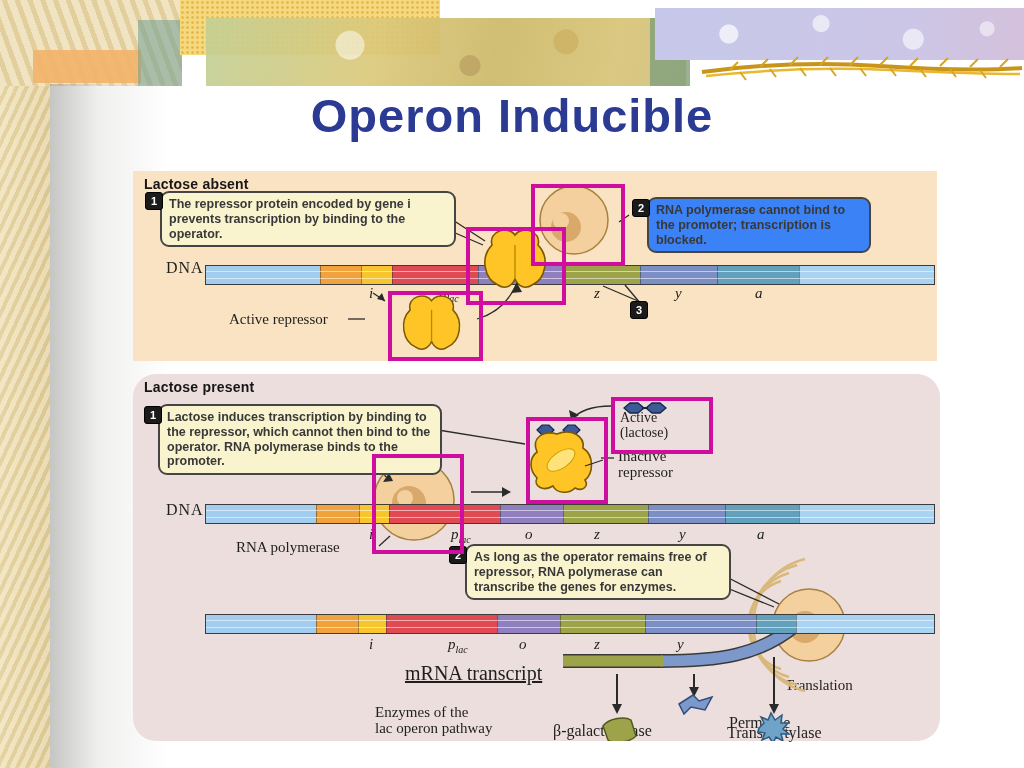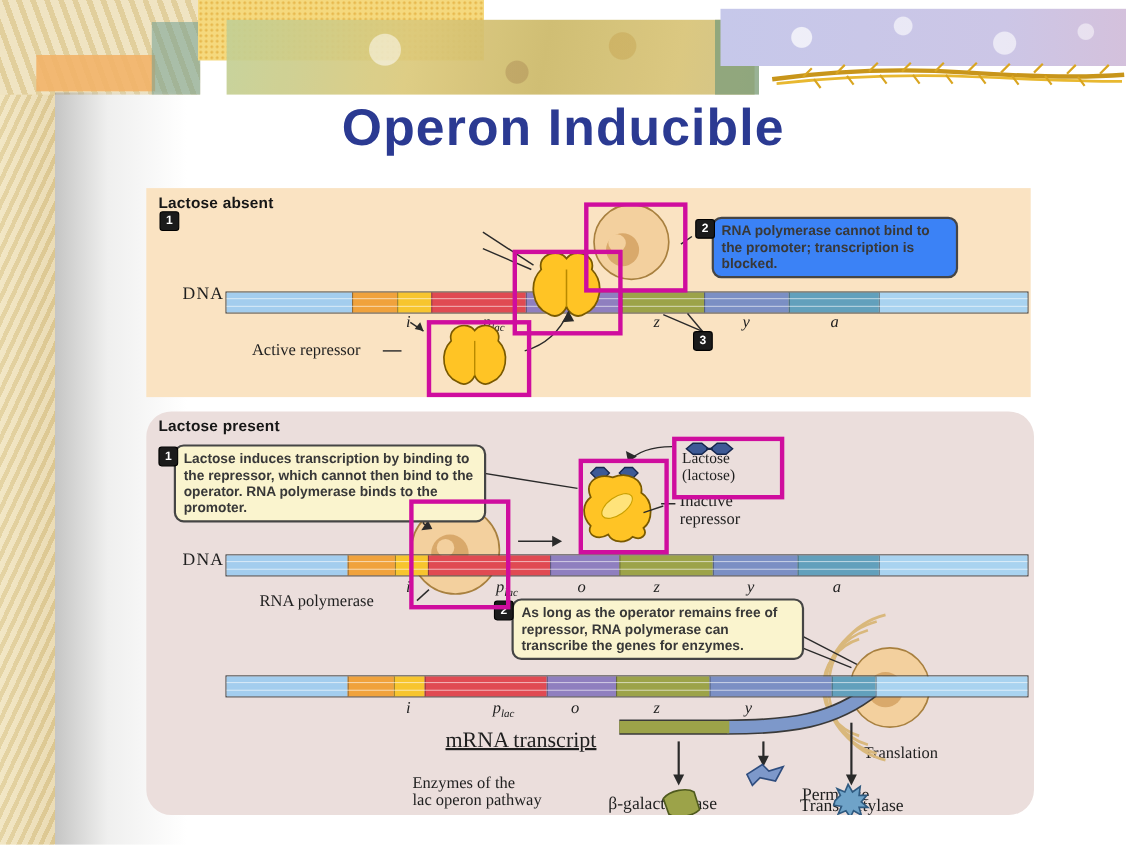--- a/index.html
+++ b/index.html
@@ -135,20 +135,21 @@
       <g fill="#2a2a2a">
         <polygon points="252,130 244,128 249,122"></polygon>
         <polygon points="384,112 378,122 389,121"></polygon>
       </g>
     </svg>
 
     <div class="hbox" style="left: 398px; top: 13px; width: 86px; height: 74px; border-color: rgb(207, 13, 158);"></div>
     <div class="hbox" style="left: 333px; top: 56px; width: 92px; height: 70px; border-color: rgb(207, 13, 158);"></div>
     <div class="hbox" style="left: 255px; top: 120px; width: 87px; height: 62px; border-color: rgb(207, 13, 158);"></div>
 
+    <div class="callout" style="left: 27px; top: 20px; width: 278px; background: rgb(250, 244, 206);">The repressor protein encoded by gene i prevents transcription by binding to the operator.</div>
     <div class="badge" style="left: 12px; top: 21px; background: rgb(27, 27, 27);">1</div>
 
     <div class="callout" style="left: 514px; top: 26px; width: 206px; background: #3b82f6;">RNA polymerase cannot bind to the promoter; transcription is blocked.</div>
     <div class="badge" style="left: 499px; top: 28px; background: rgb(27, 27, 27);">2</div>
 
     <div class="badge" style="left: 497px; top: 130px; background: rgb(27, 27, 27);">3</div>
   </div>
 
   <div class="panel" id="panel-present" style="background: rgb(235, 222, 220); border-radius: 23px;">
 
@@ -254,21 +255,21 @@
 
       <path d="M470 352 C476 344 492 342 498 346 L503 362 C496 369 480 370 475 366 Z" fill="#9ca349" stroke="#4f5a1e" stroke-width="1.5"></path>
       <path d="M546 330 L560 321 L566 327 L579 323 L572 336 L558 333 L551 340 Z" fill="#7d98ca" stroke="#2f4d7e" stroke-width="1.5"></path>
       <path d="M626 354 L631 349 L628 343 L635 346 L638 339 L642 346 L649 341 L648 349 L655 349 L650 355 L656 360 L648 360 L650 367 L643 363 L640 369 L636 363 L629 366 L632 359 L625 358 Z" fill="#6fa3c8" stroke="#2f5a80" stroke-width="1.5"></path>
     </svg>
 
     <div class="hbox" style="left: 478px; top: 23px; width: 94px; height: 49px; border-color: rgb(207, 13, 158);"></div>
     <div class="hbox" style="left: 393px; top: 43px; width: 74px; height: 79px; border-color: rgb(207, 13, 158);"></div>
     <div class="hbox" style="left: 239px; top: 80px; width: 84px; height: 92px; border-color: rgb(207, 13, 158);"></div>
 
-    <div class="lbl serif" style="left:487px;top:36px;font-size:14px;z-index:9;">Lactose</div>
+    <div class="lbl serif" style="left:487px;top:36px;font-size:14px;z-index:9;">Active</div>
     <div class="lbl serif" style="left:487px;top:51px;font-size:14px;z-index:9;">(lactose)</div>
     <div class="lbl serif" style="left:485px;top:74px;">Inactive</div>
     <div class="lbl serif" style="left:485px;top:90px;">repressor</div>
     <div class="lbl serif" style="left:272px;top:288px;font-size:20px;text-decoration:underline;">mRNA transcript</div>
     <div class="lbl serif" style="left:652px;top:303px;">Translation</div>
     <div class="lbl serif" style="left:242px;top:330px;">Enzymes of the</div>
     <div class="lbl serif" style="left:242px;top:346px;">lac operon pathway</div>
     <div class="lbl serif" style="left:420px;top:348px;font-size:16px;">β-galactosidase</div>
     <div class="lbl serif" style="left:548px;top:340px;font-size:16px;margin-left:48px;">Permease</div>
     <div class="lbl serif" style="left:594px;top:350px;font-size:16px;">Transacetylase</div>

